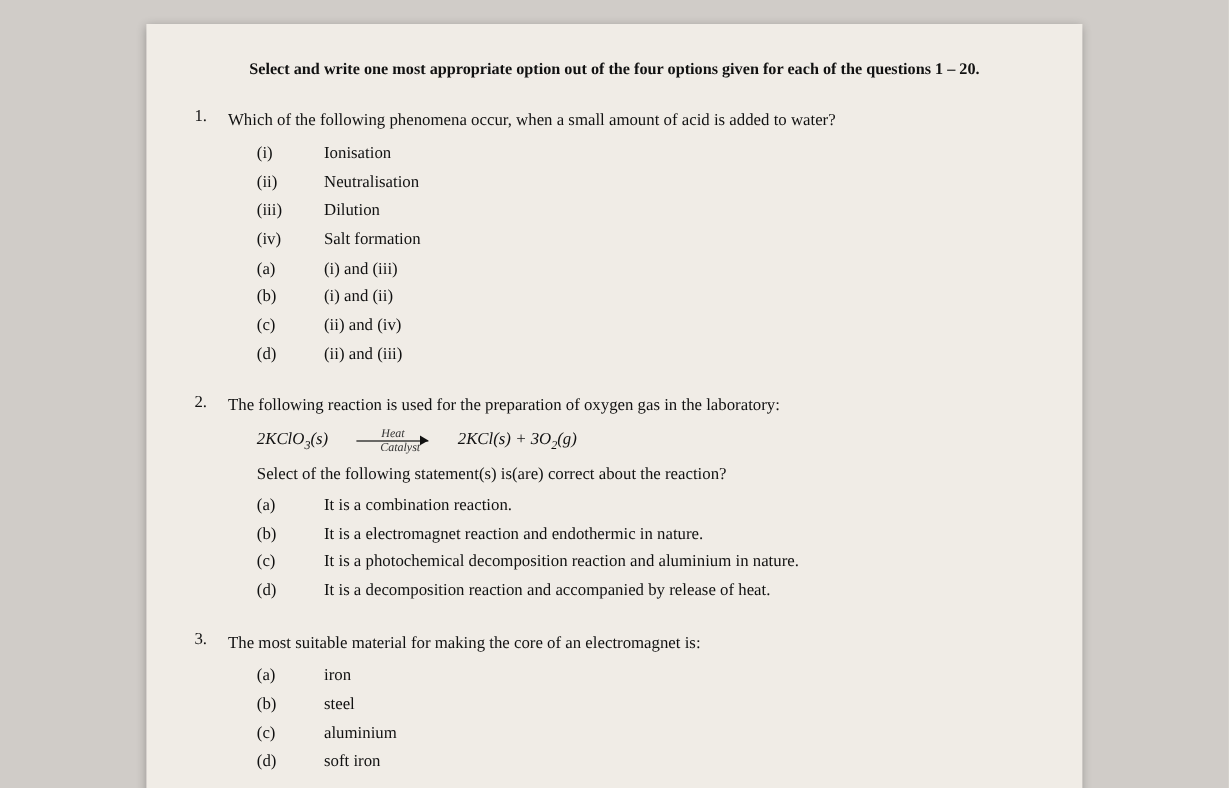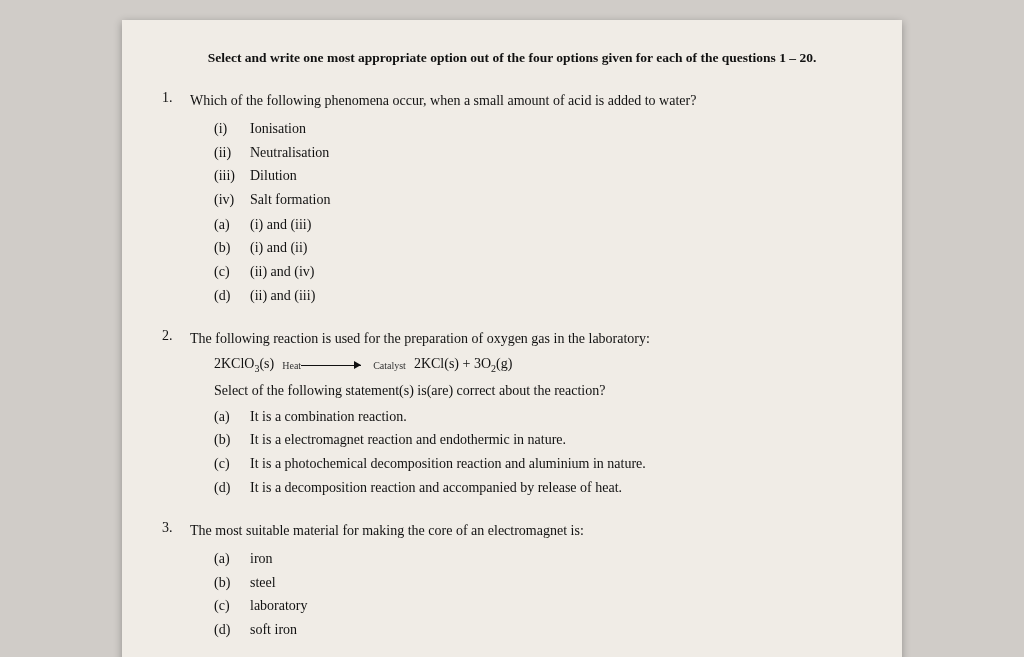--- a/index.html
+++ b/index.html
@@ -58,32 +58,35 @@
       margin-bottom: 2px;
       font-size: 14px;
       line-height: 1.55;
     }
     .opt-label {
       min-width: 36px;
       font-size: 14px;
     }
     .opt-text {
       font-size: 14px;
+      margin-left: 20px;
     }
     .reaction-line {
       margin-left: 52px;
       margin-top: 4px;
       margin-bottom: 6px;
       font-size: 14px;
       display: flex;
       align-items: center;
-      gap: 4px;
+      gap: 20px;
+      font-style: italic;
     }
     .reaction-arrow {
       display: inline-flex;
+      flex-direction: column;
       align-items: center;
       position: relative;
       margin: 0 4px;
     }
     .arrow-label-top {
       font-size: 10px;
       line-height: 1.1;
       color: #333;
       white-space: nowrap;
     }
@@ -216,21 +219,21 @@
       <div class="option-item">
         <span class="opt-label">(a)</span>
         <span class="opt-text">iron</span>
       </div>
       <div class="option-item">
         <span class="opt-label">(b)</span>
         <span class="opt-text">steel</span>
       </div>
       <div class="option-item">
         <span class="opt-label">(c)</span>
-        <span class="opt-text">laboratory</span>
+        <span class="opt-text">aluminium</span>
       </div>
       <div class="option-item">
         <span class="opt-label">(d)</span>
         <span class="opt-text">soft iron</span>
       </div>
     </div>
   </div>
 </div>
 
 </body></html>

